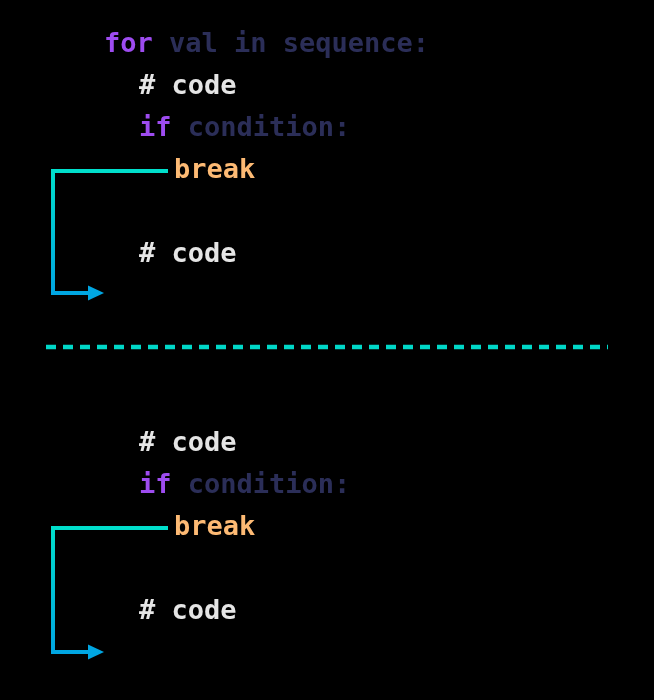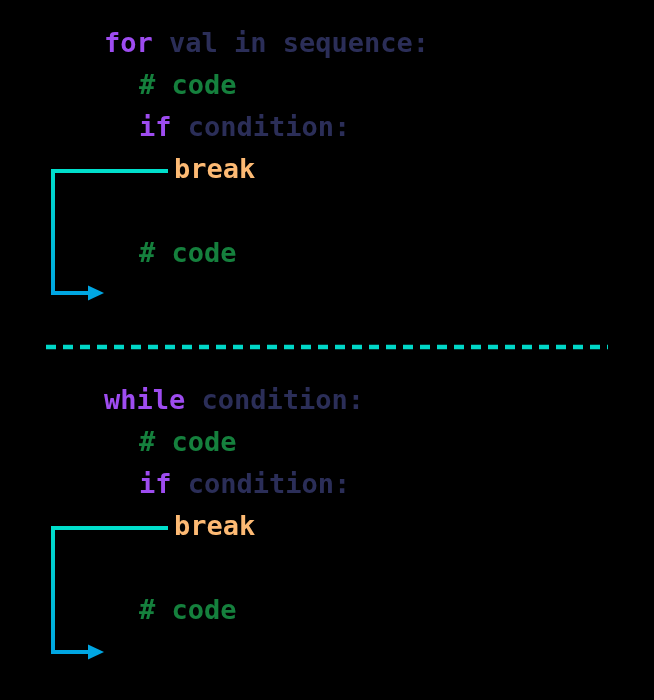--- a/index.html
+++ b/index.html
@@ -25,21 +25,21 @@
   }
   .code-line {
     position: absolute;
     font-size: 27px;
     line-height: 42px;
     white-space: pre;
     font-weight: bold;
   }
   .kw      { color: #9e4cf0; }
   .plain   { color: #2b2e58; }
-  .comment { color: #15803d; text-align: center; }
+  .comment { color: #e5e5e5; text-align: center; }
   .brk     { color: #fdba74; }
 </style>
 </head>
 <body>
 
 <div class="canvas">
 
   <svg class="overlay" viewBox="0 0 654 700" xmlns="http://www.w3.org/2000/svg">
     <defs>
       <linearGradient id="arrowGrad1" gradientUnits="userSpaceOnUse" x1="0" y1="171" x2="0" y2="293">
@@ -68,21 +68,20 @@
   <div class="code-line" style="left:104px; top:22px"><span class="kw">for</span><span class="plain"> val in sequence:</span></div>
 
   <div class="code-line comment" style="left:139px; top:64px"># code</div>
 
   <div class="code-line" style="left:139px; top:106px"><span class="kw">if</span><span class="plain"> condition:</span></div>
 
   <div class="code-line brk" style="left:174px; top:148px">break</div>
 
   <div class="code-line comment" style="left:139px; top:232px"># code</div>
 
-  <div class="code-line" style="left:104px; top:379px"><span class="kw">while</span><span class="plain"> condition:</span></div>
 
   <div class="code-line comment" style="left:139px; top:421px"># code</div>
 
   <div class="code-line" style="left:139px; top:463px"><span class="kw">if</span><span class="plain"> condition:</span></div>
 
   <div class="code-line brk" style="left:174px; top:505px">break</div>
 
   <div class="code-line comment" style="left:139px; top:589px"># code</div>
 
 </div>

